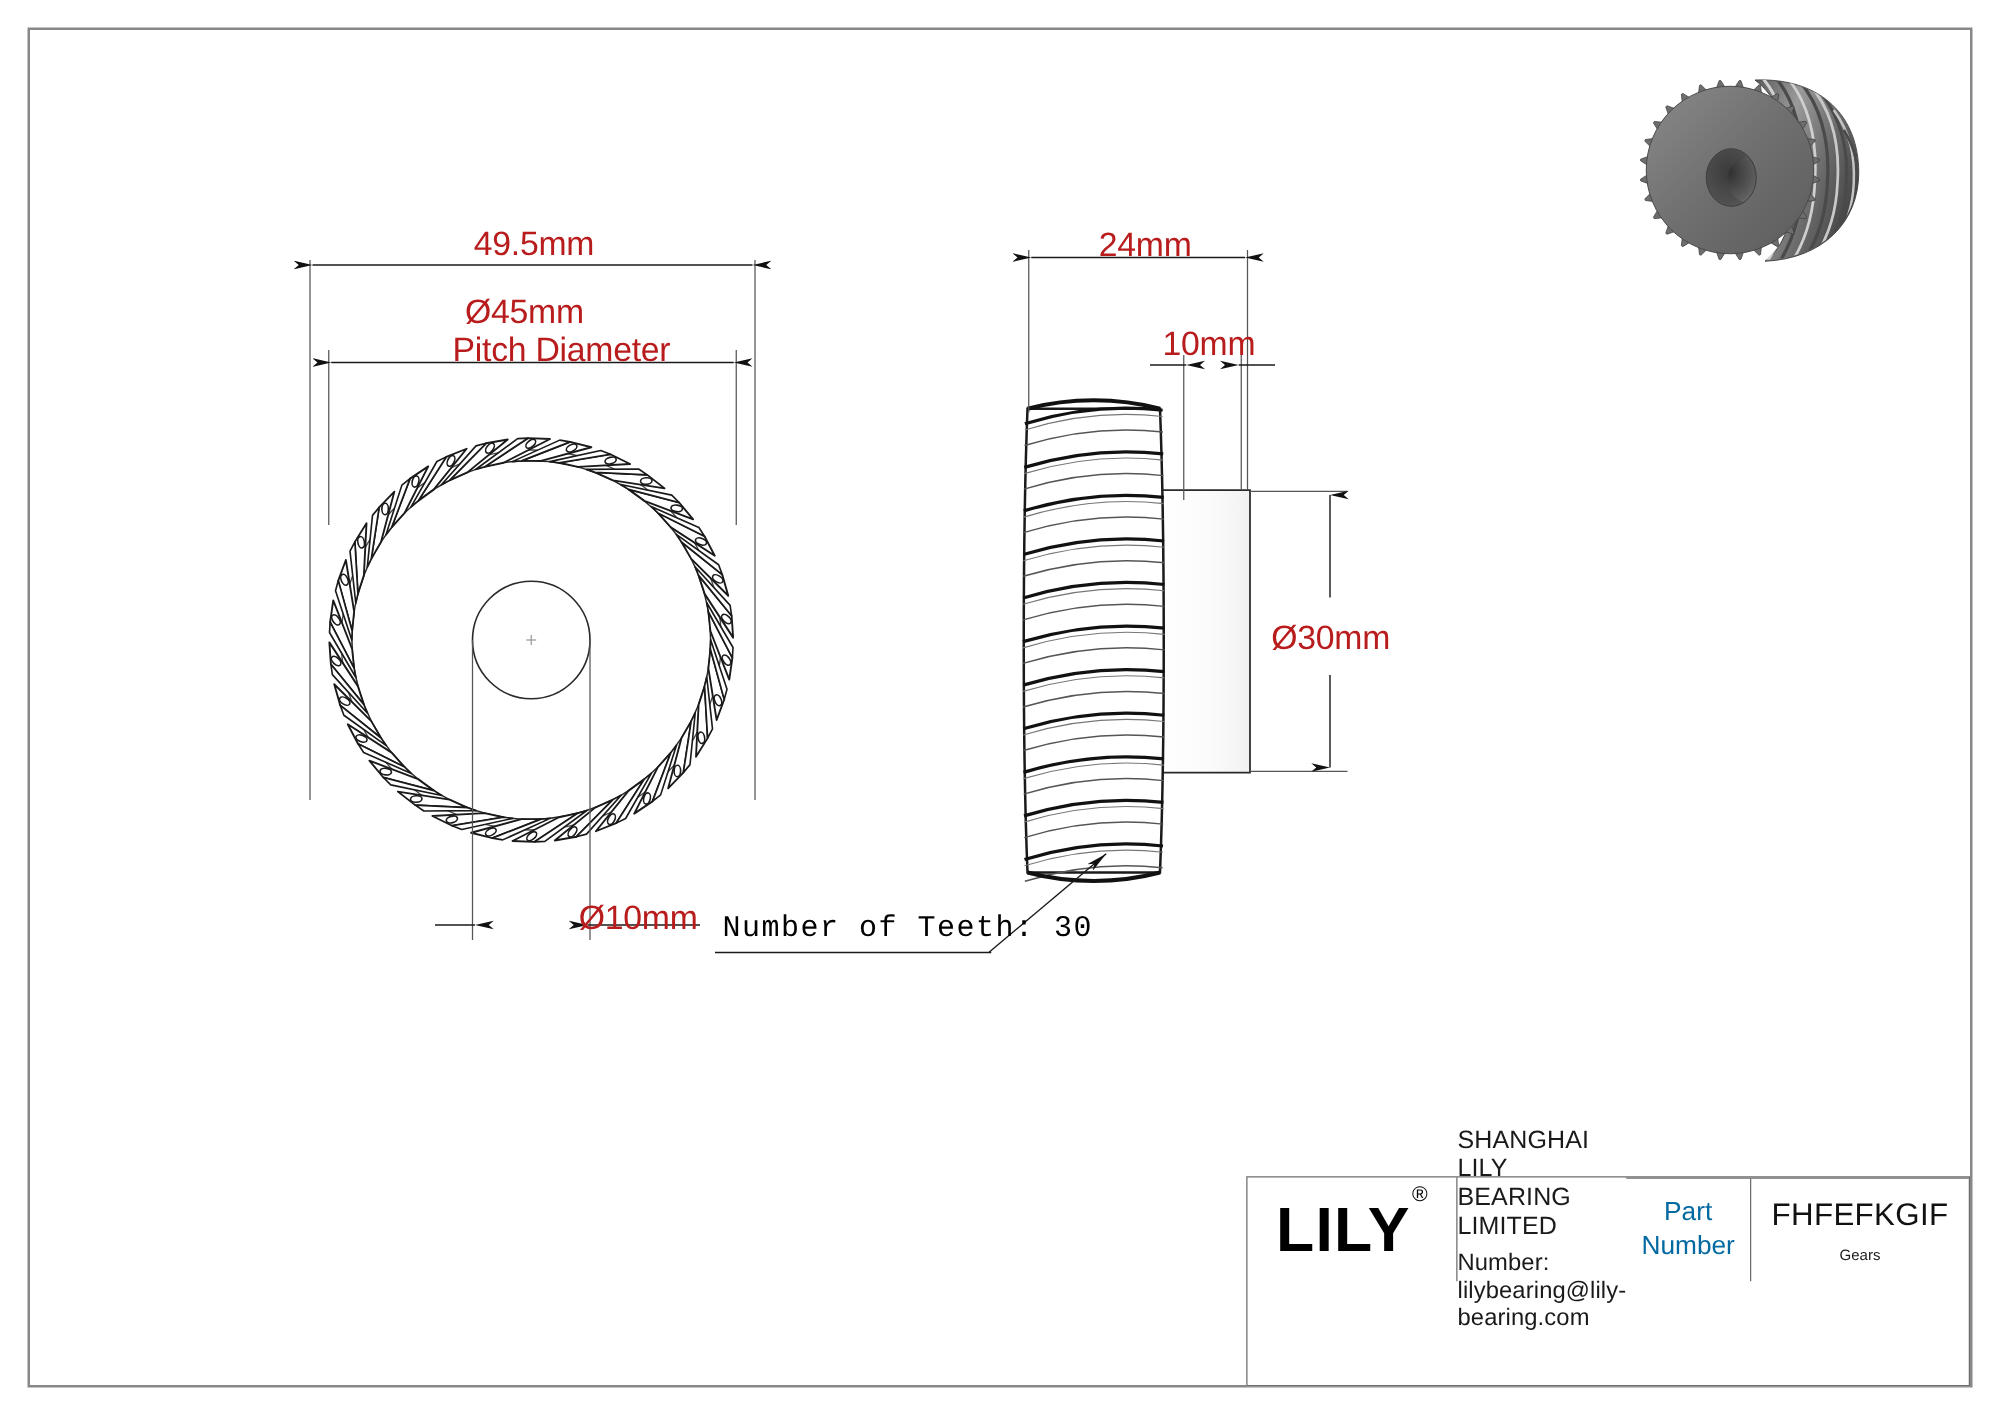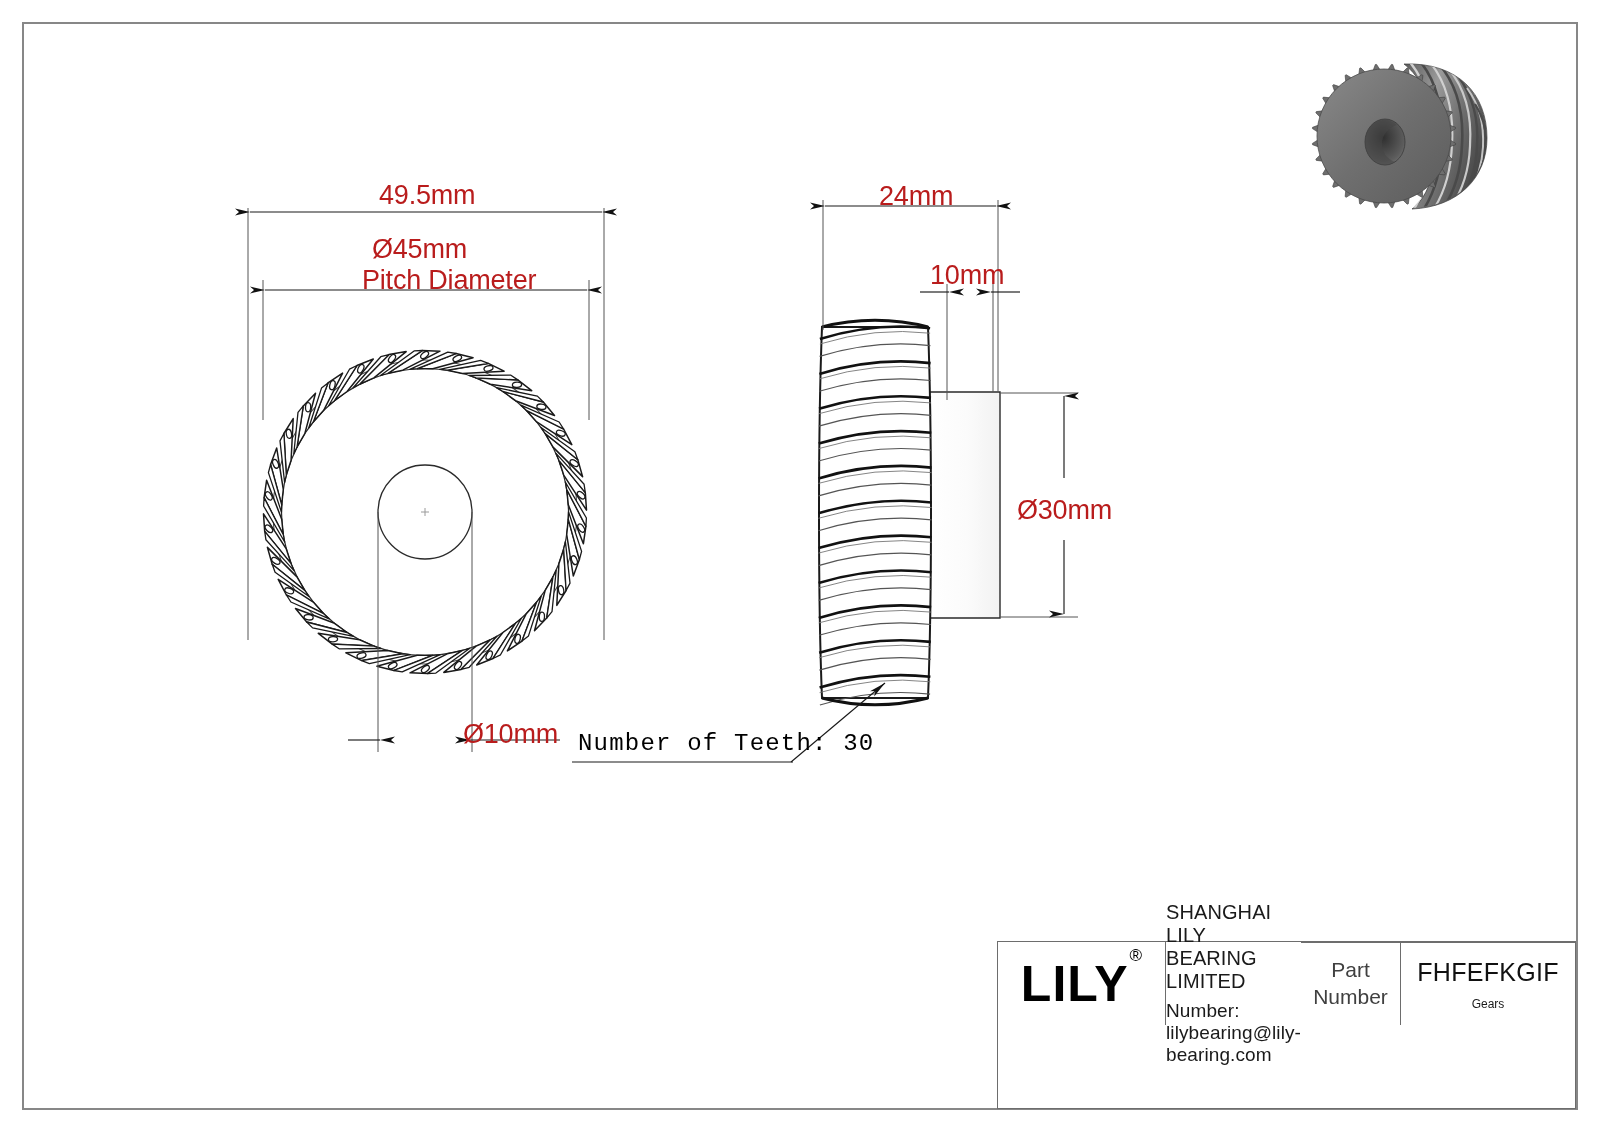--- a/index.html
+++ b/index.html
@@ -97,21 +97,21 @@
   }
   .tb-company-email {
     font-size: 19px; color: #1a1a1a; letter-spacing: 0.1px;
   }
   .tb-partlabel-cell {
     width: 100px;
     display: flex; flex-direction: column;
     align-items: center; justify-content: center;
     border-right: 1.6px solid #6d6d6d;
     line-height: 1.28;
-    font-size: 21px; color: #404040;
+    font-size: 21px; color: #0369a1;
   }
   .tb-partvalue-cell {
     flex: 1;
     display: flex; flex-direction: column;
     align-items: center; justify-content: center;
     gap: 10px;
   }
   .tb-partnumber {
     font-size: 25px; color: #111; letter-spacing: 0.3px;
   }

